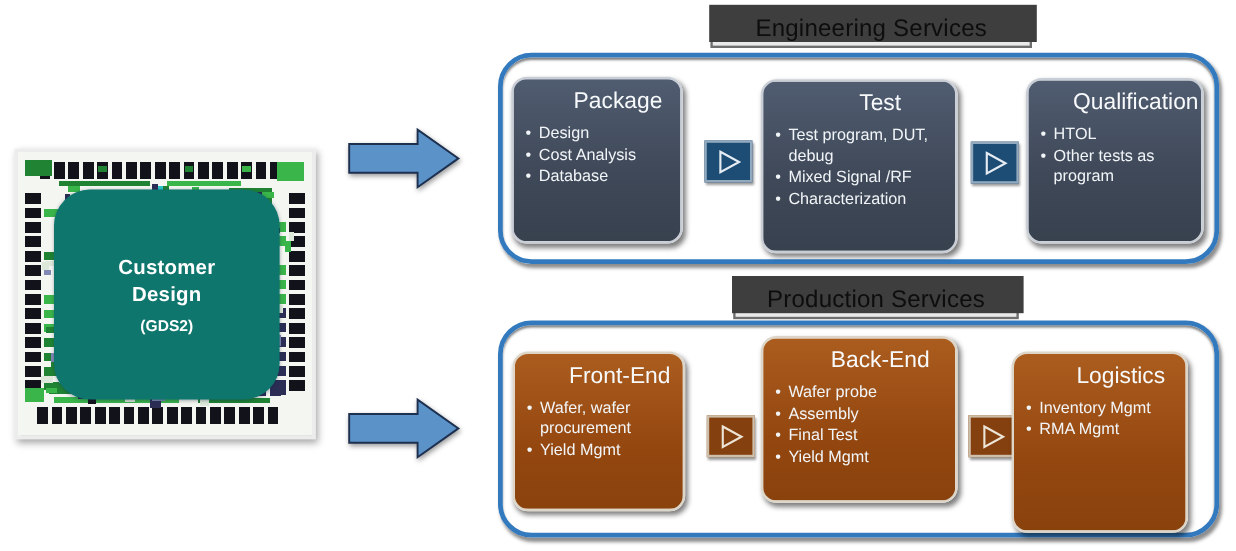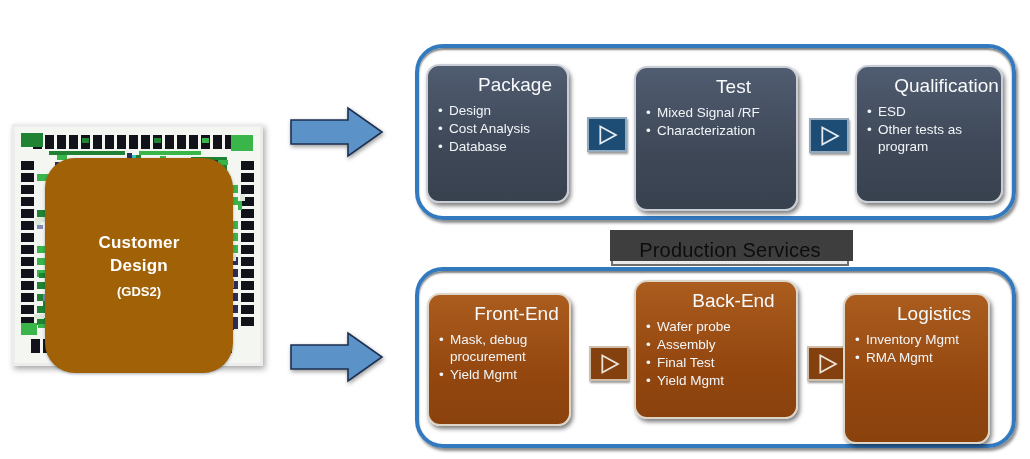--- a/index.html
+++ b/index.html
@@ -8,22 +8,22 @@
     font-family:"Liberation Sans",sans-serif;
   }
   
   .chip-card{
     position:absolute;left:12px;top:124px;width:251px;height:242px;
     background:#fdfdfd;border:3px solid #ececec;box-sizing:border-box;
     box-shadow:inset 2px 2px 2px #ffffff,inset -2px -2px 3px #b9bcc0,2px 3px 6px rgba(0,0,0,.35);
   }
   .chip-card svg{position:absolute;left:0;top:0;shape-rendering:crispEdges;}
   .chip-overlay{
-    position:absolute;left:30px;top:31px;width:188px;height:215px;border-radius:30px;
-    background:#a16207;box-shadow:0 1px 3px rgba(20,40,70,.35);
+    position:absolute;left:30px;top:31px;width:188px;height:175px;border-radius:30px;
+    background:#0f766e;box-shadow:0 1px 3px rgba(20,40,70,.35);
     display:flex;flex-direction:column;align-items:center;justify-content:center;
     color:#ffffff;text-align:center;transform:translateZ(0);
   }
   .chip-line{font-size:17px;font-weight:bold;line-height:1.35;letter-spacing:.2px;}
   .chip-gds{font-size:13px;font-weight:bold;margin-top:7px;}
   
   .flow-arrow{position:absolute;width:94px;height:52px;filter:drop-shadow(1px 2px 2px rgba(0,0,0,.4));}
   .flow-arrow polygon{fill:#5b93c9;stroke:#1d3050;stroke-width:1.6;}
   
   .banner{
@@ -233,67 +233,71 @@
   </div>
 
   <svg class="flow-arrow" style="left:290px;top:106px" viewBox="0 0 94 52">
     <polygon points="1,14 58,14 58,2 92,26 58,50 58,38 1,38"></polygon>
   </svg>
   <svg class="flow-arrow" style="left:290px;top:331px" viewBox="0 0 94 52">
     <polygon points="1,14 58,14 58,2 92,26 58,50 58,38 1,38"></polygon>
   </svg>
 
   <div class="group-frame" style="left:415px;top:44px;width:601px;height:176px"></div>
+  <div class="banner" style="left:592px;top:8px;width:268px">
+    <span>Engineering Services</span>
+  </div>
 
   <div class="svc-box slate" style="left:426px;top:64px;width:143px;height:139px">
     <div class="svc-title">Package</div>
     <ul class="bullets">
       <li>Design</li>
       <li>Cost Analysis</li>
       <li>Database</li>
     </ul>
   </div>
 
   <div class="conn conn-slate" style="left:587px;top:117px">
     <svg viewBox="0 0 40 35">
       <polygon points="11,6 32,17.5 11,29"></polygon>
     </svg>
   </div>
 
   <div class="svc-box slate narrow" style="left:634px;top:66px;width:164px;height:145px">
     <div class="svc-title">Test</div>
     <ul class="bullets">
+      <li>Test program, DUT, debug</li>
       <li>Mixed Signal /RF</li>
       <li>Characterization</li>
     </ul>
   </div>
 
   <div class="conn conn-slate" style="left:809px;top:118px">
     <svg viewBox="0 0 40 35">
       <polygon points="11,6 32,17.5 11,29"></polygon>
     </svg>
   </div>
 
   <div class="svc-box slate" style="left:855px;top:65px;width:148px;height:138px">
     <div class="svc-title">Qualification</div>
     <ul class="bullets">
-      <li>ESD</li>
+      <li>HTOL</li>
       <li>Other tests as program</li>
     </ul>
   </div>
 
   <div class="group-frame" style="left:415px;top:267px;width:601px;height:181px"></div>
   <div class="banner" style="left:611px;top:234px;width:238px">
     <span>Production Services</span>
   </div>
 
   <div class="svc-box brown" style="left:427px;top:293px;width:144px;height:133px">
     <div class="svc-title">Front-End</div>
     <ul class="bullets">
-      <li>Mask, debug procurement</li>
+      <li>Wafer, wafer procurement</li>
       <li>Yield Mgmt</li>
     </ul>
   </div>
 
   <div class="conn conn-brown" style="left:589px;top:346px">
     <svg viewBox="0 0 40 35">
       <polygon points="11,6 32,17.5 11,29"></polygon>
     </svg>
   </div>
 

